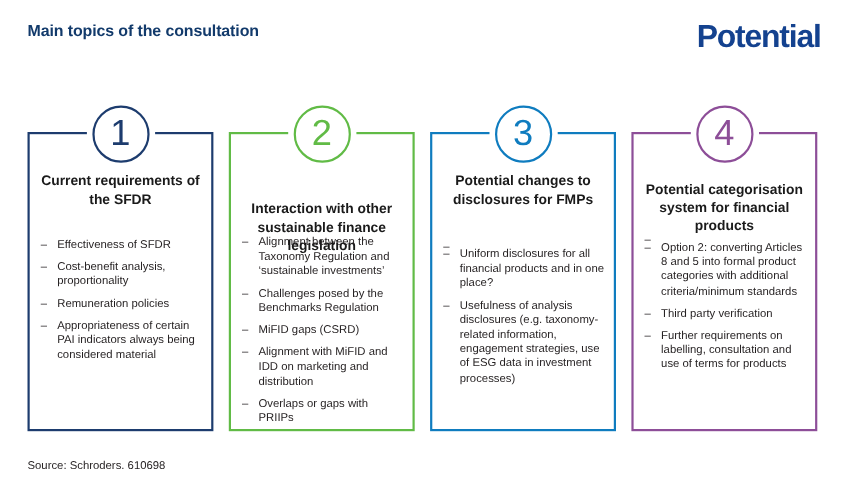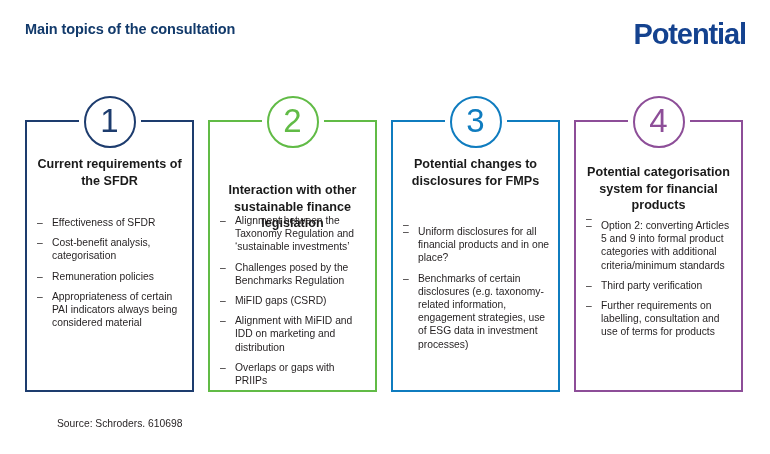--- a/index.html
+++ b/index.html
@@ -154,21 +154,20 @@
   .card-2 .card-heading { top: 54px; margin-top: 32px; }
   .card-4 .card-heading { top: 68px; }
 
   
   #source-note {
     position: absolute;
     left: 25px;
     top: 418px;
     font-size: 10.3px;
     color: #231f20;
-    margin-left: 32px;
   }
 </style>
 </head>
 <body>
 
 <div id="page">
 
   <div id="header">
     <div id="page-title">Main topics of the consultation</div>
     <div id="brand-logo">Potential</div>
@@ -176,21 +175,21 @@
 
   <div id="cards">
 
     <div class="card card-1">
       <div class="card-box"></div>
       <div class="border-gap"></div>
       <div class="circle">1</div>
       <div class="card-heading">Current requirements of the SFDR</div>
       <ul class="card-list">
         <li><span class="dash">–</span><span>Effectiveness of SFDR</span></li>
-        <li><span class="dash">–</span><span>Cost-benefit analysis, categorisation</span></li>
+        <li><span class="dash">–</span><span>Cost-benefit analysis, proportionality</span></li>
         <li><span class="dash">–</span><span>Remuneration policies</span></li>
         <li><span class="dash">–</span><span>Appropriateness of certain PAI indicators always being considered material</span></li>
       </ul>
     </div>
 
     <div class="card card-2">
       <div class="card-box"></div>
       <div class="border-gap"></div>
       <div class="circle">2</div>
       <div class="card-heading">Interaction with other sustainable finance legislation</div>
@@ -204,32 +203,32 @@
     </div>
 
     <div class="card card-3">
       <div class="card-box"></div>
       <div class="border-gap"></div>
       <div class="circle">3</div>
       <div class="card-heading">Potential changes to disclosures for FMPs</div>
       <ul class="card-list">
         <li><span class="dash">–</span></li>
         <li><span class="dash">–</span><span>Uniform disclosures for all financial products and in one place?</span></li>
-        <li><span class="dash">–</span><span>Benchmarks of certain disclosures (e.g. taxonomy-related information, engagement strategies, use of ESG data in investment processes)</span></li>
+        <li><span class="dash">–</span><span>Usefulness of analysis disclosures (e.g. taxonomy-related information, engagement strategies, use of ESG data in investment processes)</span></li>
       </ul>
     </div>
 
     <div class="card card-4">
       <div class="card-box"></div>
       <div class="border-gap"></div>
       <div class="circle">4</div>
       <div class="card-heading">Potential categorisation system for financial products</div>
       <ul class="card-list">
         <li><span class="dash">–</span></li>
-        <li><span class="dash">–</span><span>Option 2: converting Articles 5 and 9 into formal product categories with additional criteria/minimum standards</span></li>
+        <li><span class="dash">–</span><span>Option 2: converting Articles 8 and 5 into formal product categories with additional criteria/minimum standards</span></li>
         <li><span class="dash">–</span><span>Third party verification</span></li>
         <li><span class="dash">–</span><span>Further requirements on labelling, consultation and use of terms for products</span></li>
       </ul>
     </div>
 
   </div>
 
   <div id="source-note">Source: Schroders. 610698</div>
 
 </div>

